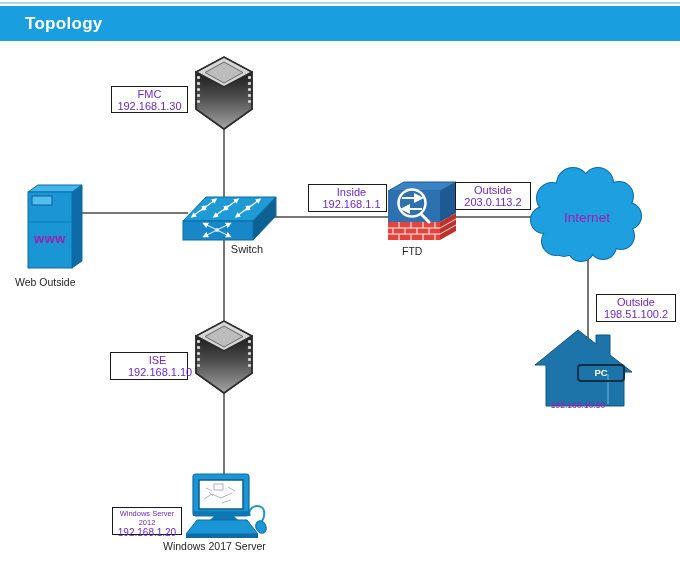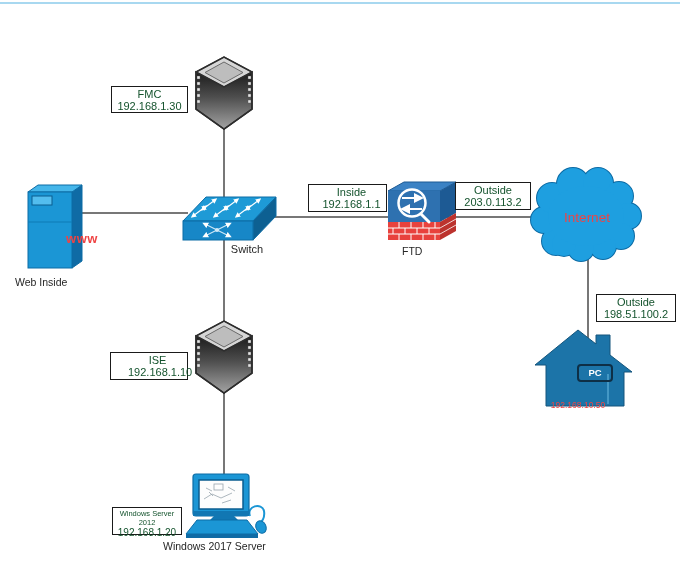--- a/index.html
+++ b/index.html
@@ -4,38 +4,41 @@
 <style>
   html,body{margin:0;padding:0;background:#fff;}
   #stage{position:relative;width:680px;height:579px;background:#fff;overflow:hidden;
          font-family:"Liberation Sans", sans-serif;}
   #topstrip{position:absolute;left:0;top:2px;width:680px;height:2px;background:#a8d8f0;}
   #header{position:absolute;left:0;top:6px;width:680px;height:35px;background:#199fdf;}
   #header .title{position:absolute;left:25px;top:0;height:35px;line-height:35px;
                  color:#fff;font-size:17px;font-weight:600;letter-spacing:.3px;}
   svg{position:absolute;left:0;top:0;}
   .lblbox{position:absolute;box-sizing:border-box;background:#fff;border:1.5px solid #1a1a1a;
-          text-align:center;color:#14532d;padding-top:1px;line-height:12px;}
+          text-align:center;color:#6d28d9;padding-top:1px;line-height:12px;}
   .lblbox .l1,.lblbox .l2{display:block;font-size:11px;}
   .caption{position:absolute;color:#262626;font-size:10.5px;text-align:left;}
-  .whitetext{position:absolute;color:#ef4444;text-align:center;}
-  #www-text{font-weight:bold;font-size:13px;letter-spacing:.5px;padding-left:32px;}
+  .whitetext{position:absolute;color:#a21caf;text-align:center;}
+  #www-text{font-weight:bold;font-size:13px;letter-spacing:.5px;}
   #internet-text{font-size:13.5px;}
   #pc-box{position:absolute;box-sizing:border-box;border:2.5px solid #0e2f46;border-radius:4px;
           color:#fff;font-weight:bold;font-size:9.5px;text-align:center;line-height:13px;}
   #home-ip{font-size:8.5px;}
   #winsrv-box .l1{font-size:7.5px;line-height:9px;display:block;}
   #winsrv-box .l2{font-size:10px;line-height:12px;display:block;}
 </style>
 </head>
 <body>
 
 <div id="stage">
 
   <div id="topstrip"></div>
+  <div id="header">
+    <span class="title">Topology</span>
+  </div>
 
   <svg width="680" height="579" viewBox="0 0 680 579">
     <defs>
       <linearGradient id="srvg" x1="0" y1="0" x2="0" y2="1">
         <stop offset="0" stop-color="#1b1b1b"></stop>
         <stop offset="0.45" stop-color="#4f4f4f"></stop>
         <stop offset="1" stop-color="#a3a3a3"></stop>
       </linearGradient>
       <marker id="aw" markerWidth="5" markerHeight="5" refX="2.5" refY="2.5" orient="auto-start-reverse">
         <path d="M0,0 L5,2.5 L0,5 Z" fill="#fff"></path>
@@ -208,22 +211,22 @@
     <span class="l1">ISE</span>
     <span class="l2">192.168.1.10</span>
   </div>
 
   <div class="lblbox" id="winsrv-box" style="left:112px;top:507px;width:70px;height:28px;">
     <span class="l1">Windows Server 2012</span>
     <span class="l2">192.168.1.20</span>
   </div>
 
   <div class="caption" style="left:227px;top:243px;width:40px;text-align:center;font-size:11px;">Switch</div>
-  <div class="caption" style="left:15px;top:276px;width:80px;">Web Inside</div>
+  <div class="caption" style="left:15px;top:276px;width:80px;">Web Outside</div>
   <div class="caption" style="left:402px;top:245px;width:40px;">FTD</div>
   <div class="caption" style="left:163px;top:540px;width:120px;">Windows 2017 Server</div>
 
   <div class="whitetext" id="internet-text" style="left:543px;top:210px;width:88px;">Internet</div>
   <div class="whitetext" id="www-text" style="left:28px;top:231px;width:44px;">www</div>
-  <div id="pc-box" style="left:577px;top:364px;width:36px;height:18px;">PC</div>
+  <div id="pc-box" style="left:577px;top:364px;width:48px;height:18px;">PC</div>
   <div class="whitetext" id="home-ip" style="left:543px;top:384px;width:70px;margin-top:16px;">192.168.10.50</div>
 
 </div>
 
 </body></html>

